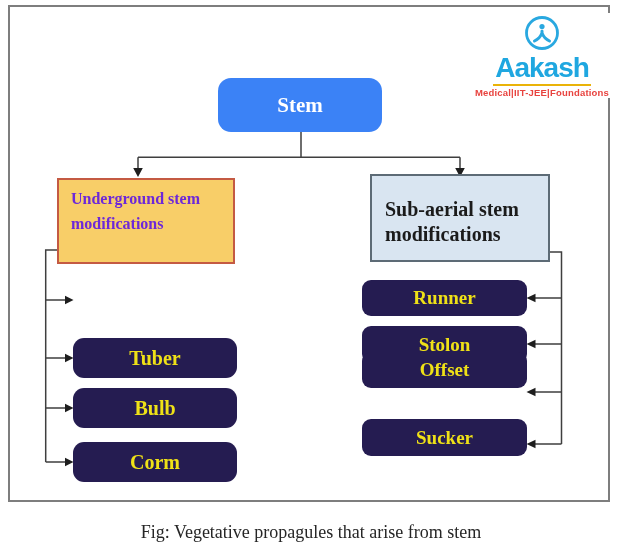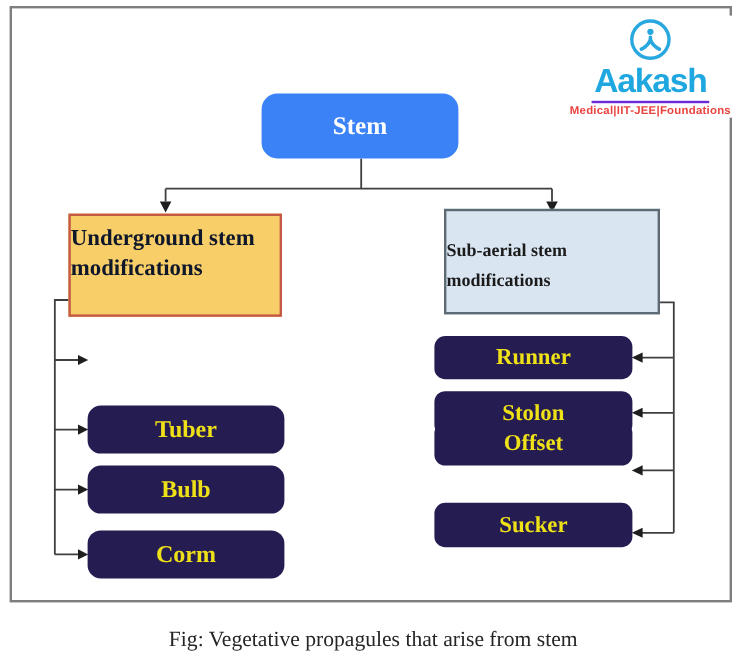--- a/index.html
+++ b/index.html
@@ -21,47 +21,47 @@
     position: absolute; left: 468px; top: 13px; width: 148px;
     display: flex; flex-direction: column; align-items: center;
     font-family: "Liberation Sans", sans-serif;
     background: #ffffff;
     z-index: 3;
   }
   #logo .icon { width: 38px; height: 40px; }
   #logo .brand {
     font-weight: bold; font-size: 28px; line-height: 1;
     color: #1FA7E0; letter-spacing: -1px;
-    border-bottom: 2px solid #6d28d9;
+    border-bottom: 2px solid #eab308;
     padding: 0 2px 2px 2px;
     margin-top: 1px;
   }
   #logo .tagline {
     font-weight: bold; font-size: 9.5px; letter-spacing: 0.2px;
     color: #E8433F; margin-top: 1px; white-space: nowrap;
   }
   
   .node { position: absolute; box-sizing: border-box; z-index: 2; }
   #stem-node {
     left: 218px; top: 78px; width: 164px; height: 54px;
     background: #3b82f6; border-radius: 13px;
     color: #ffffff; font-weight: bold; font-size: 21px;
     display: flex; align-items: center; justify-content: center;
   }
   #left-cat {
     left: 57px; top: 178px; width: 178px; height: 86px;
     background: #F8CE68; border: 2px solid #C45A43;
-    color: #0f172a; font-weight: bold; font-size: 19px;
-    padding: 6px 6px 0 0; line-height: 25px;
+    color: #6d28d9; font-weight: bold; font-size: 16px;
+    padding: 6px 6px 0 12px; line-height: 25px;
   }
   #right-cat {
     left: 370px; top: 174px; width: 180px; height: 88px;
     background: #D9E5F1; border: 2px solid #5D6B76;
-    color: #1b1b1b; font-weight: bold; font-size: 15px;
-    padding: 21px 4px 0 0; line-height: 25px;
+    color: #1b1b1b; font-weight: bold; font-size: 20px;
+    padding: 21px 4px 0 13px; line-height: 25px;
   }
   .item {
     background: #251C51; color: #EFE117;
     font-weight: bold;
     display: flex; align-items: center; justify-content: center;
     border-radius: 11px;
   }
   .item.l { left: 73px; width: 164px; font-size: 20px; }
   .item.r { left: 362px; width: 165px; font-size: 19px; border-radius: 9px; }
   #node-rhizome { top: 278px; height: 44px; }

